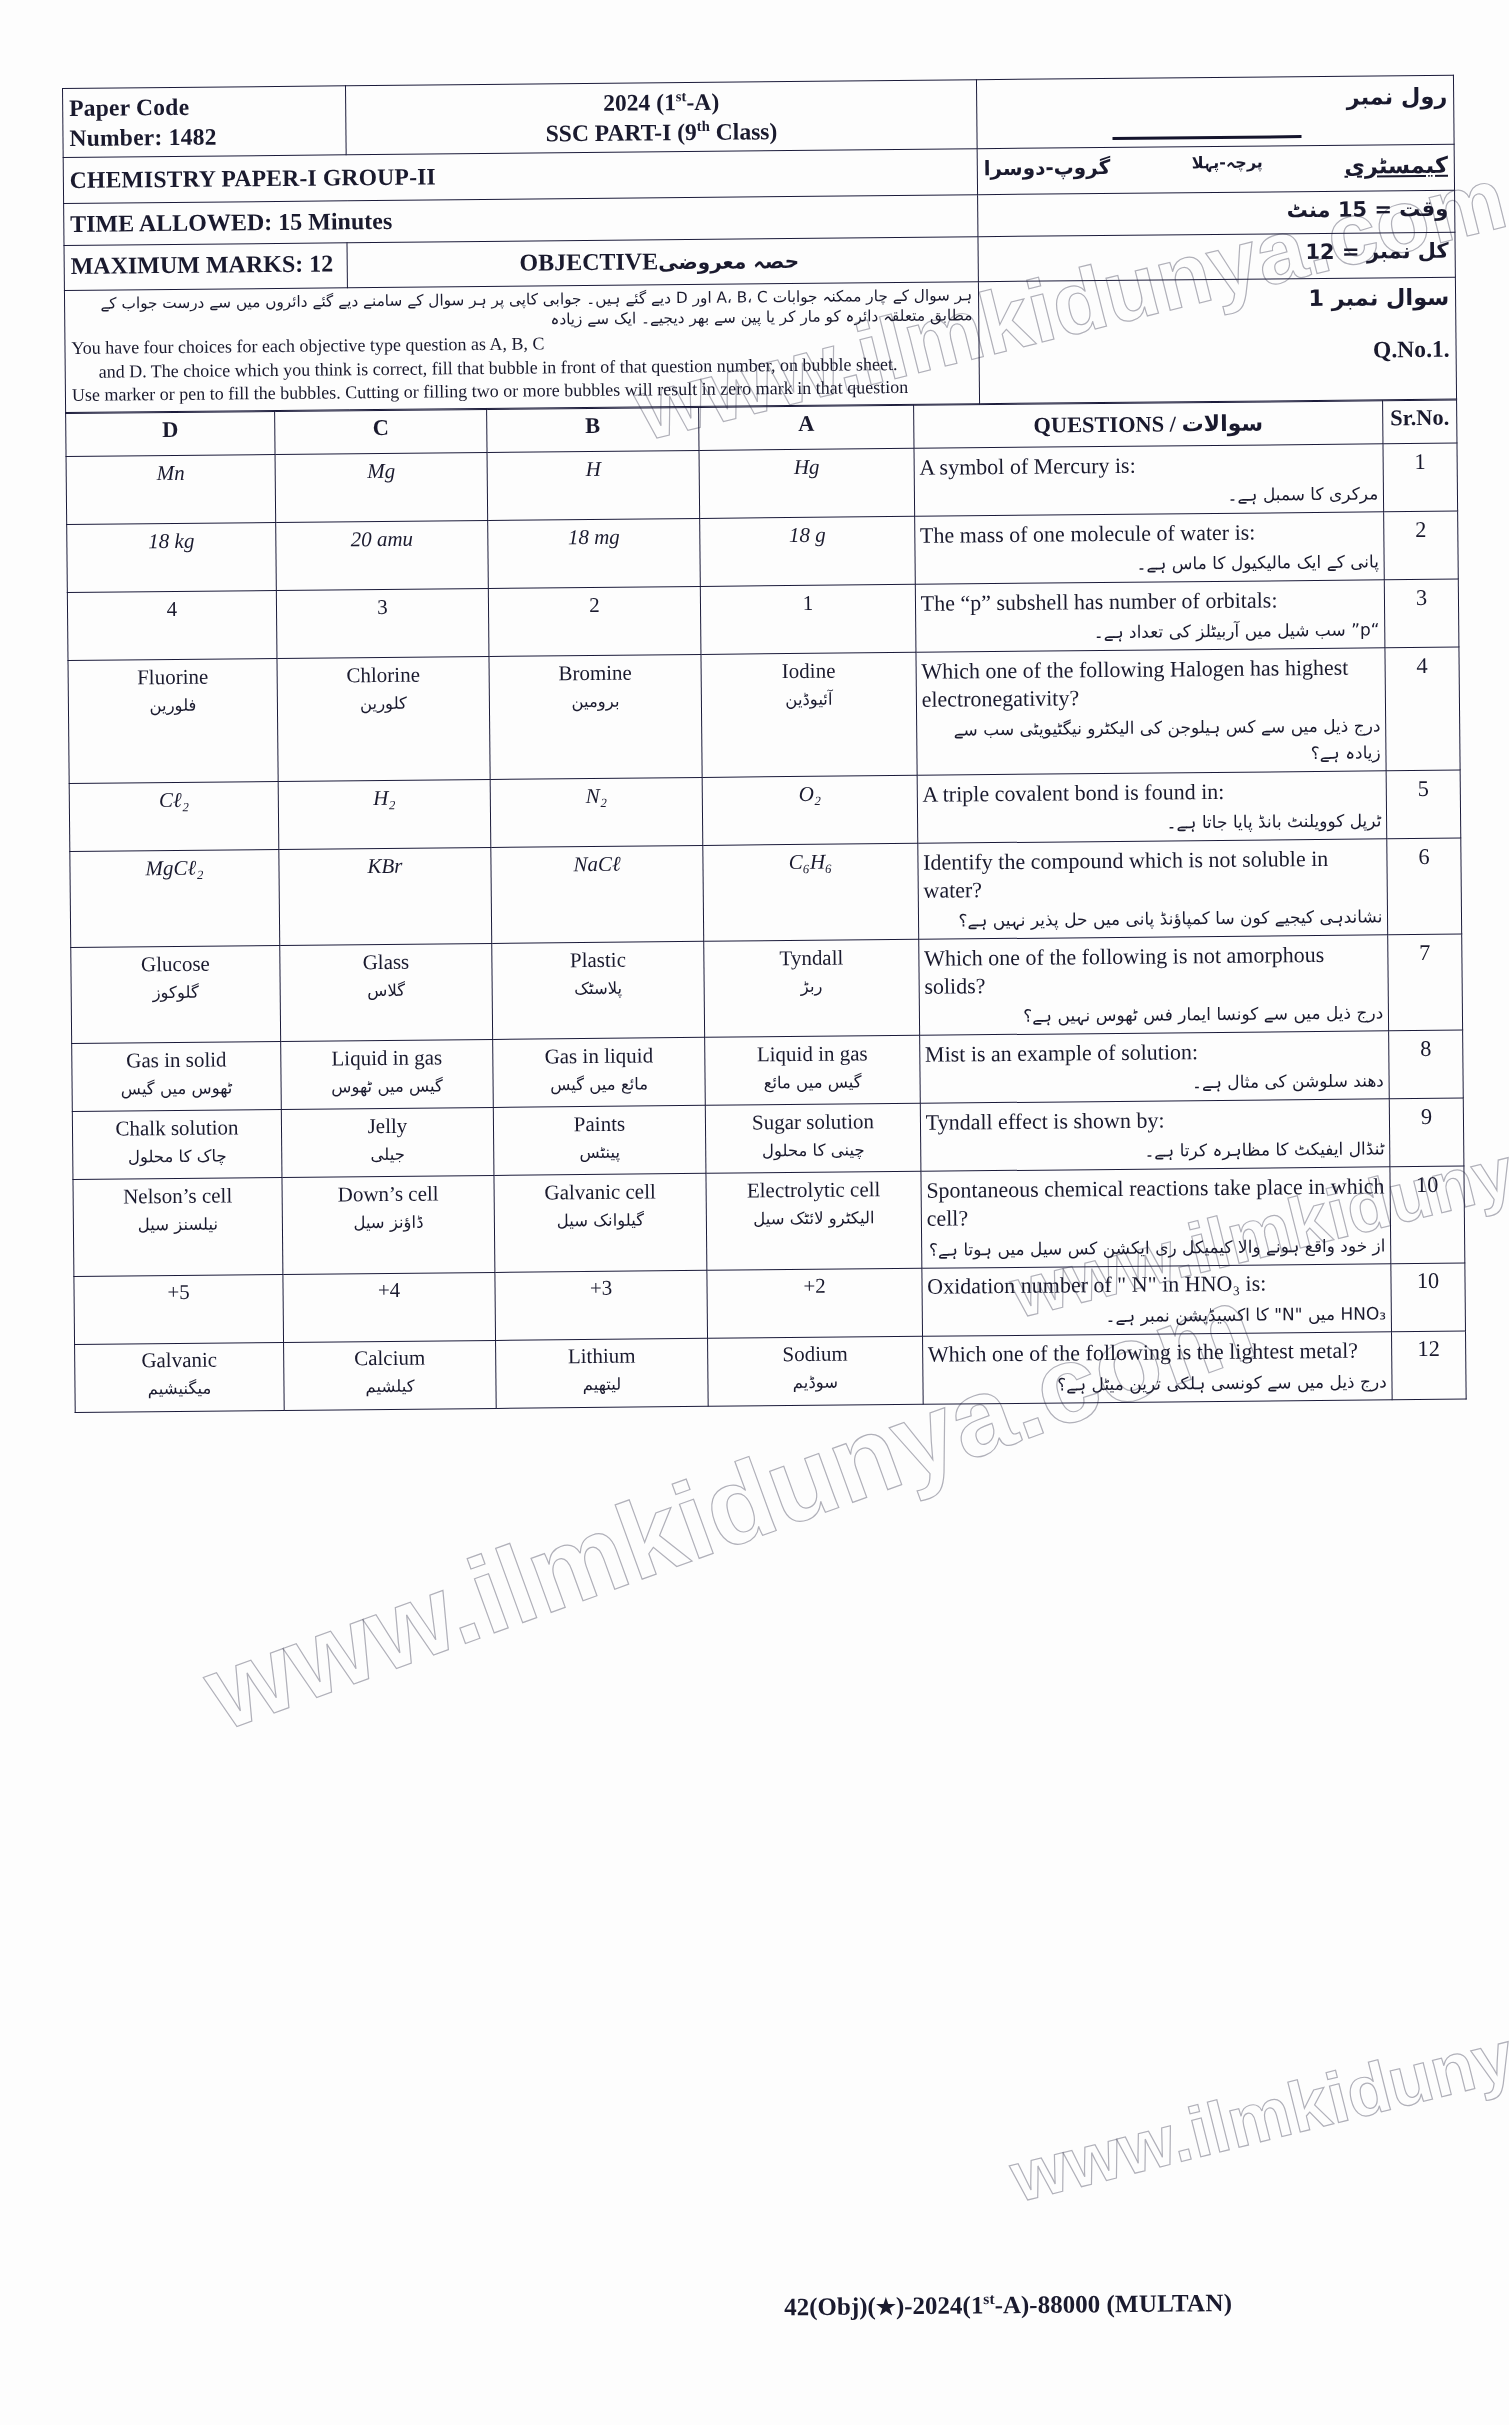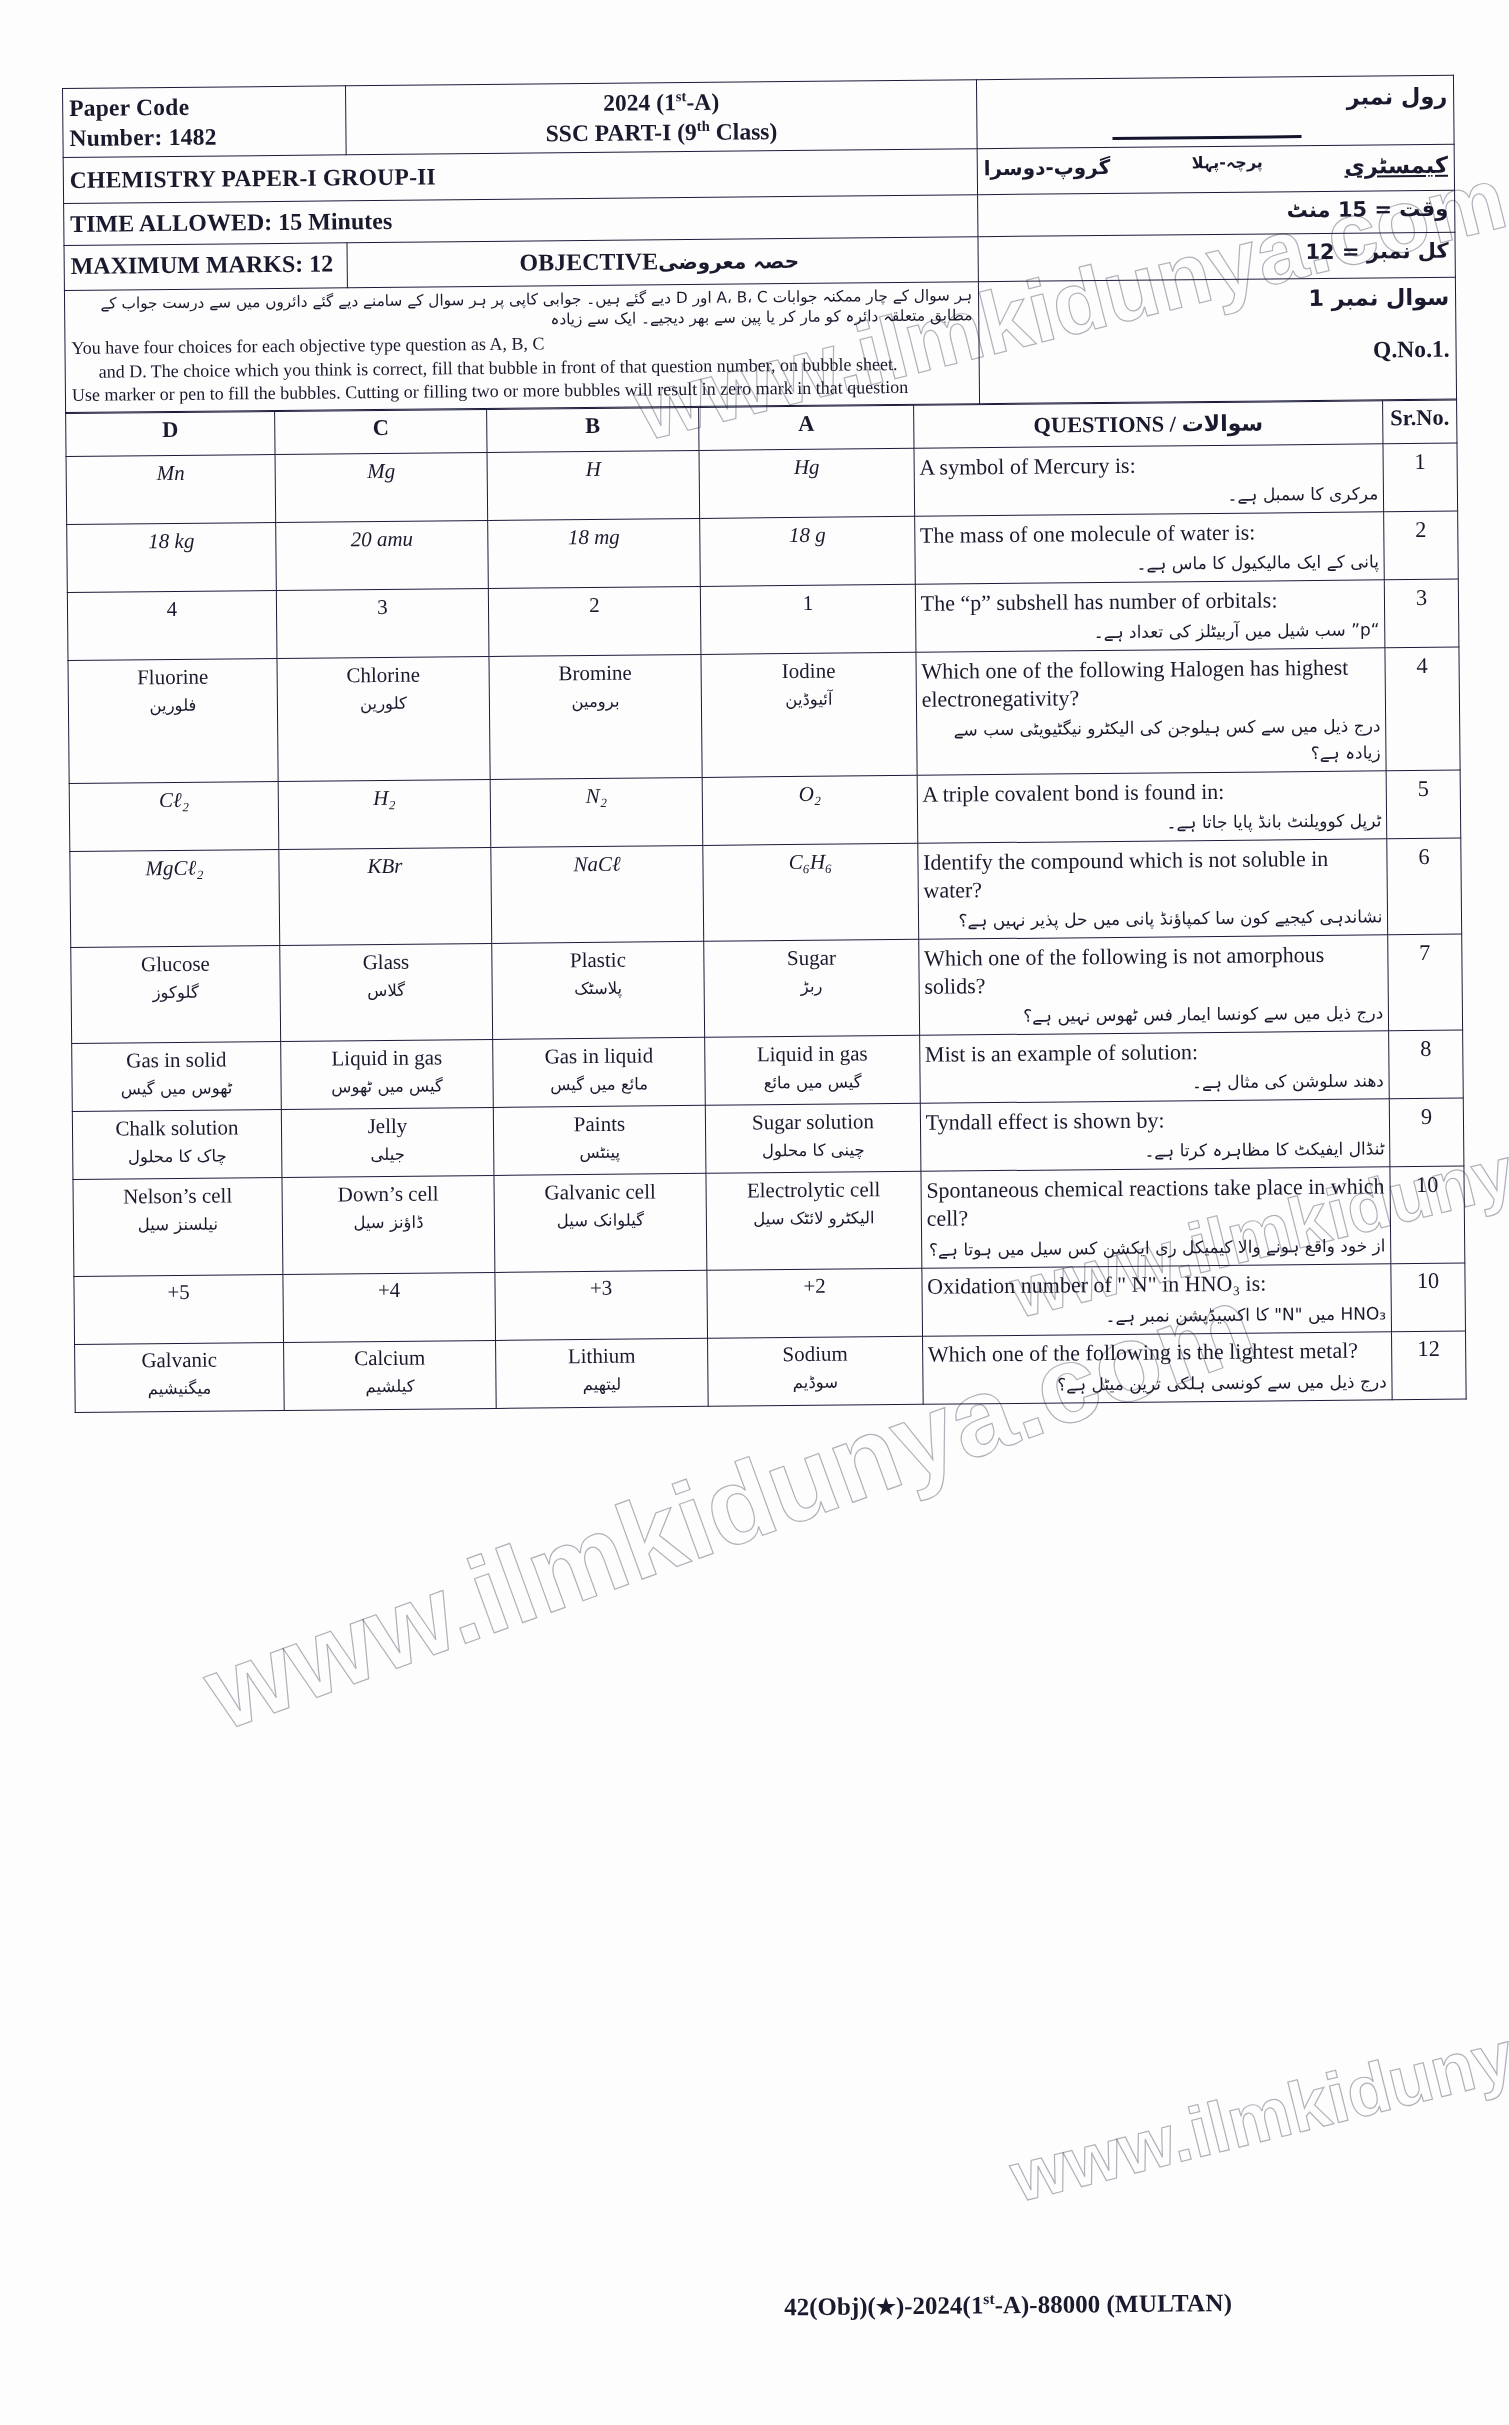--- a/index.html
+++ b/index.html
@@ -268,21 +268,21 @@
             <td class="opt"><span>KBr</span></td>
             <td class="opt"><span>NaCℓ</span></td>
             <td class="opt"><span>C₆H₆</span></td>
             <td class="qtext"><span>Identify the compound which is not soluble in water?</span><span class="uq">نشاندہی کیجیے کون سا کمپاؤنڈ پانی میں حل پذیر نہیں ہے؟</span></td>
             <td class="srno">6</td>
           </tr>
           <tr>
             <td class="opt plain"><span>Glucose</span><span class="uu">گلوکوز</span></td>
             <td class="opt plain"><span>Glass</span><span class="uu">گلاس</span></td>
             <td class="opt plain"><span>Plastic</span><span class="uu">پلاسٹک</span></td>
-            <td class="opt plain"><span>Sugar</span><span class="uu">ربڑ</span></td>
+            <td class="opt plain"><span>Tyndall</span><span class="uu">ربڑ</span></td>
             <td class="qtext"><span>Which one of the following is not amorphous solids?</span><span class="uq">درج ذیل میں سے کونسا ایمار فس ٹھوس نہیں ہے؟</span></td>
             <td class="srno">7</td>
           </tr>
           <tr>
             <td class="opt plain"><span>Gas in solid</span><span class="uu">ٹھوس میں گیس</span></td>
             <td class="opt plain"><span>Liquid in gas</span><span class="uu">گیس میں ٹھوس</span></td>
             <td class="opt plain"><span>Gas in liquid</span><span class="uu">مائع میں گیس</span></td>
             <td class="opt plain"><span>Liquid in gas</span><span class="uu">گیس میں مائع</span></td>
             <td class="qtext"><span>Mist is an example of solution:</span><span class="uq">دھند سلوشن کی مثال ہے۔</span></td>
             <td class="srno">8</td>

